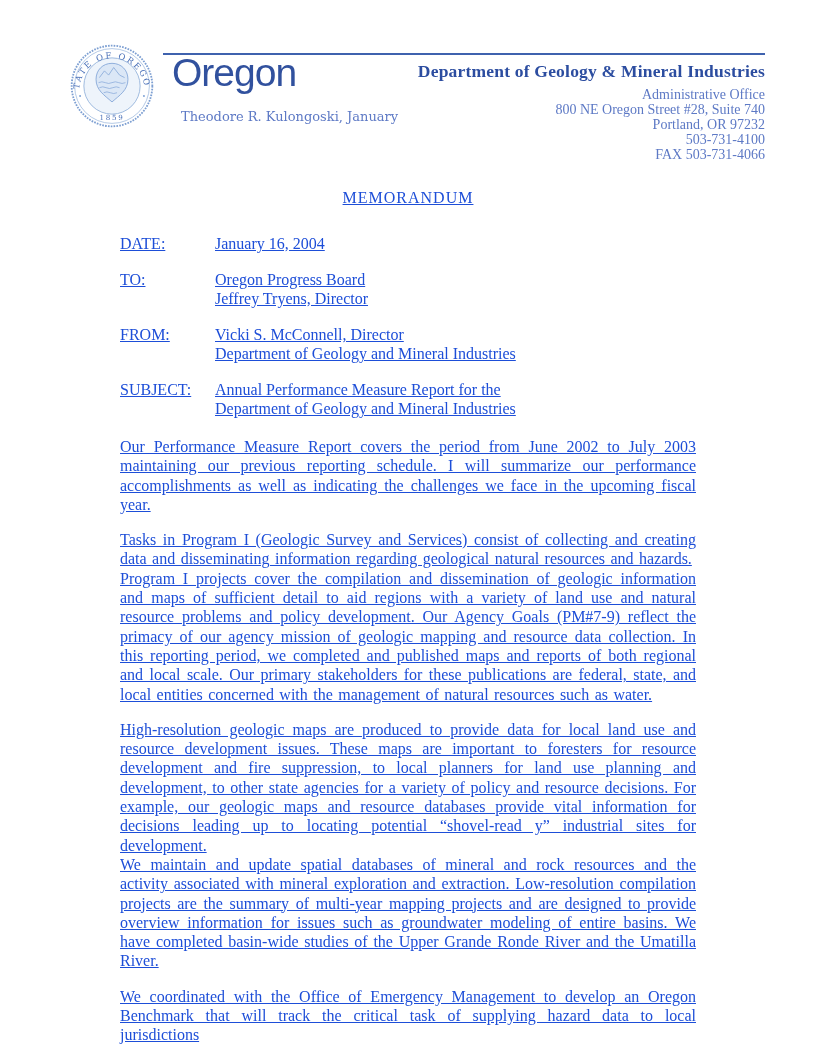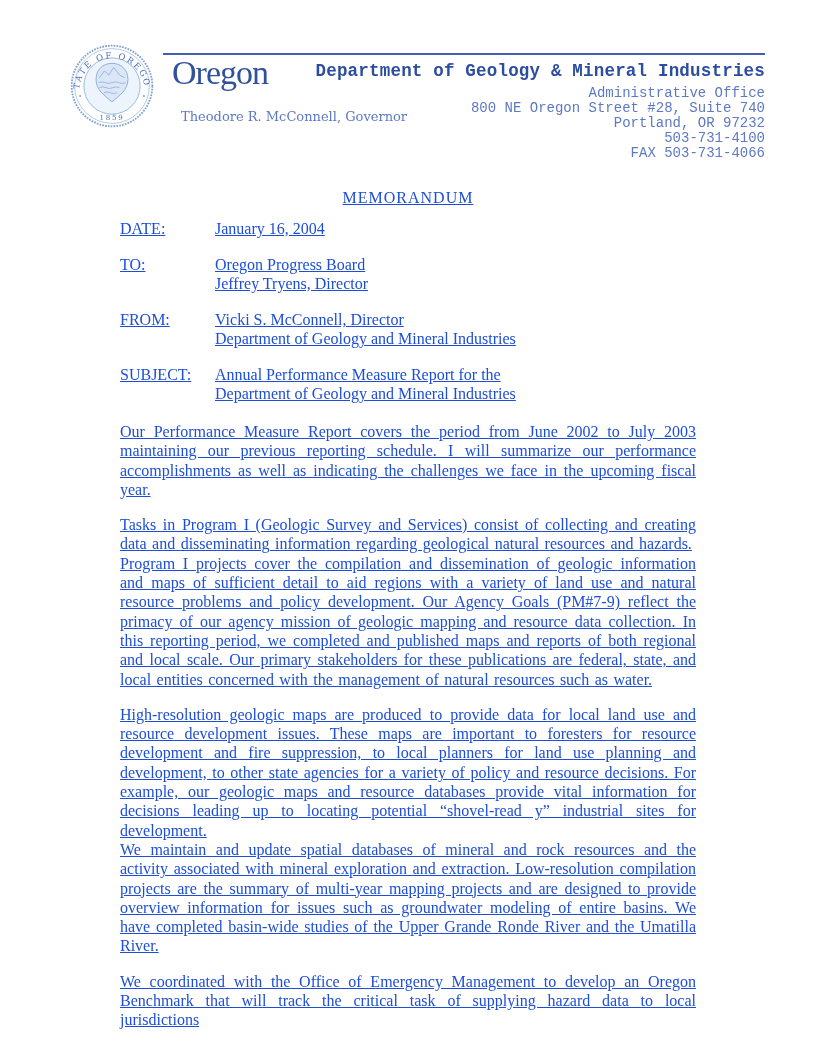--- a/index.html
+++ b/index.html
@@ -11,46 +11,46 @@
     overflow:hidden;
   }
   
   .rule{
     position:absolute;left:163px;top:53px;width:602px;height:2px;
     background:var(--rule-blue,#3f62ae);
   }
   .seal{position:absolute;left:70px;top:44px;}
   .wordmark{
     position:absolute;left:172px;top:45px;
-    font-family:Liberation Serif, serif;
-    font-size:34px;line-height:56px;letter-spacing:-1px;
+    font-family:Liberation Sans, sans-serif;
+    font-size:39px;line-height:56px;letter-spacing:-1px;
     color:var(--brand-blue,#31519e);
   }
   .governor{
     position:absolute;left:181px;top:109px;
     font-family:"DejaVu Serif",serif;
     font-size:13px;color:var(--address-blue,#4c69b6);
   }
   .agency{
     position:absolute;right:51px;top:61px;text-align:right;
-    font-family:Liberation Mono, monospace;
+    font-family:Liberation Serif, serif;
   }
   .dept{
     font-size:17.5px;font-weight:bold;letter-spacing:0.2px;
     color:var(--department-blue,#2c4da0);
     margin-bottom:5px;
   }
   .addr{font-size:14px;line-height:15px;color:var(--address-blue,#5d79c5);}
   
   .content{
     position:absolute;left:120px;top:188px;width:576px;
     color:#1d4ed8;font-size:16px;text-decoration:underline;
   }
   .memo-title{text-align:center;font-size:16px;letter-spacing:1px;line-height:19px;}
-  .fields{margin-top:12px;}
+  .fields{margin-top:27px;}
   .field-row{display:flex;margin-bottom:17px;line-height:19px;}
   .field-label{width:95px;flex:none;}
   .field-value{flex:1;}
   .vline{line-height:19px;}
   .paragraphs{margin-top:19px;}
   .para{margin-bottom:16px;}
   .seg{
     text-align:justify;
     font-size:16px;line-height:19.3px;
     word-spacing:0.09em;
@@ -80,21 +80,21 @@
         <path d="M34,46 q4,-2 8,0 t8,0 t8,0 t8,0" fill="none" stroke="#7fa3d6" stroke-width="0.8"></path>
         <path d="M35,52 q4,-2 8,0 t8,0 t8,0" fill="none" stroke="#7fa3d6" stroke-width="0.8"></path>
         <path d="M40,58 q4,-2 8,0 t8,0" fill="none" stroke="#7fa3d6" stroke-width="0.8"></path>
       </g>
       <circle cx="12" cy="62" r="1.2" fill="#7fa3d6"></circle>
       <circle cx="88" cy="62" r="1.2" fill="#7fa3d6"></circle>
       <text x="50" y="90" text-anchor="middle" font-size="8.5" letter-spacing="2" fill="#4a70b8" font-family="'DejaVu Serif',serif">1859</text>
     </svg>
 
     <div class="wordmark">Oregon</div>
-    <div class="governor">Theodore R. McConnell, Governor</div>
+    <div class="governor">Theodore R. Kulongoski, January</div>
 
     <div class="agency">
       <div class="dept">Department of Geology &amp; Mineral Industries</div>
       <div class="addr">Administrative Office</div>
       <div class="addr">800 NE Oregon Street #28, Suite 740</div>
       <div class="addr">Portland, OR 97232</div>
       <div class="addr">503-731-4100</div>
       <div class="addr">FAX 503-731-4066</div>
     </div>
   </header>

